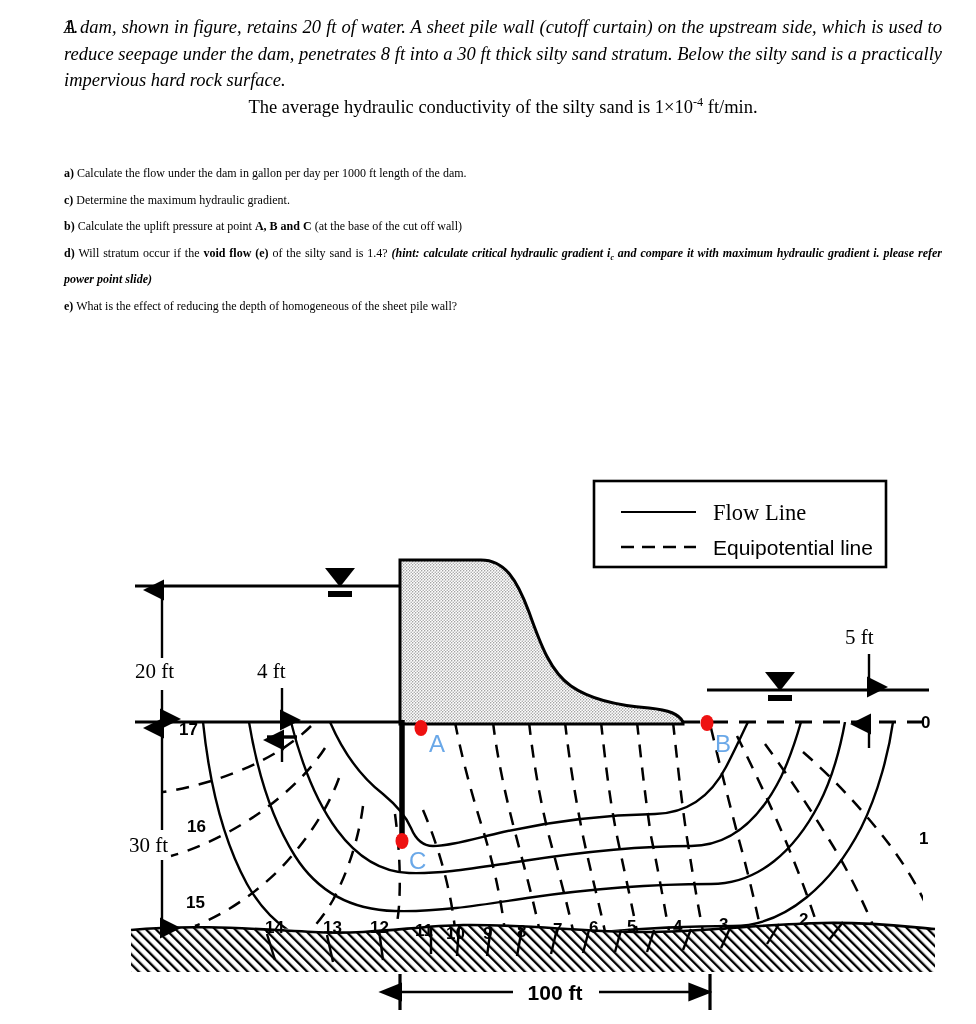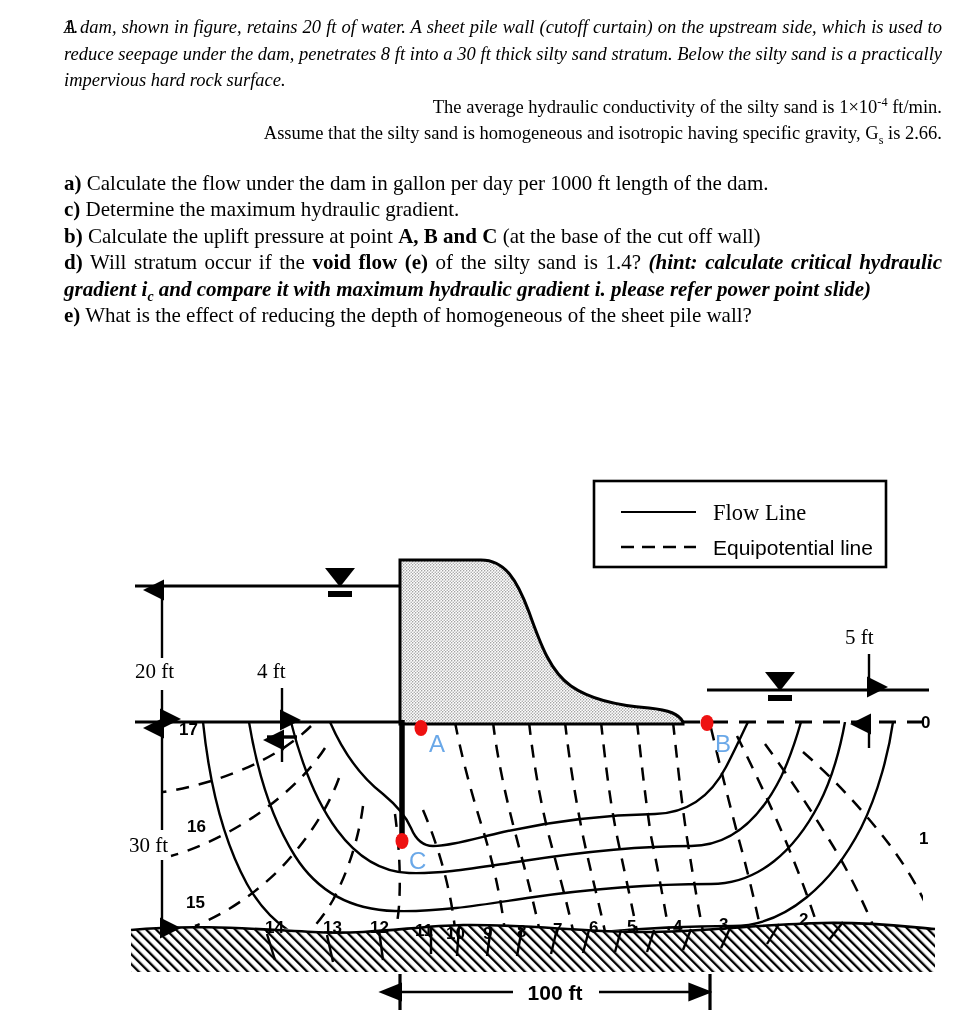--- a/index.html
+++ b/index.html
@@ -48,26 +48,26 @@
   }
   .q-body p {
     margin: 0;
   }
   .intro-para {
     text-align: justify;
     text-justify: inter-word;
     font-style: italic;
   }
   .intro-last {
-    text-align: right;
+    text-align: center;
   }
 
   .parts {
-    margin-top: 23px;
-    font-size: 21px;
+    margin-top: 40px;
+    font-size: 12px;
     line-height: 26.5px;
   }
   .part {
     margin: 0;
     text-align: justify;
   }
   .part-d {
     text-align: justify;
   }
   b { font-weight: bold; }
@@ -105,21 +105,20 @@
 </style>
 </head>
 <body>
 
 <div id="problem-block">
   <div class="q-row">
     <div class="q-number">1.</div>
     <div class="q-body">
       <p class="intro-para">A dam, shown in figure, retains 20 ft of water. A sheet pile wall (cutoff curtain) on the upstream side, which is used to reduce seepage under the dam, penetrates 8 ft into a 30 ft thick silty sand stratum. Below the silty sand is a practically impervious hard rock surface.</p>
       <p class="intro-last"><span>The average hydraulic conductivity of the silty sand is 1×10</span><sup>-4</sup><span> ft/min.</span></p>
-      <p class="intro-last"><span>Assume that the silty sand is homogeneous and isotropic having specific gravity, G</span><sub>s</sub><span> is 2.66.</span></p>
 
       <div class="parts">
         <p class="part"><b>a)</b> <span>Calculate the flow under the dam in gallon per day per 1000 ft length of the dam.</span></p>
         <p class="part"><b>c)</b> <span>Determine the maximum hydraulic gradient.</span></p>
         <p class="part"><b>b)</b> <span>Calculate the uplift pressure at point </span><b>A, B and C</b><span> (at the base of the cut off wall)</span></p>
         <p class="part part-d"><b>d)</b> <span>Will stratum occur if the </span><b>void flow</b><span> </span><b>(e)</b><span> of the silty sand is 1.4? </span><i>(hint: calculate critical hydraulic gradient i</i><i><sub>c</sub></i><i> and compare it with maximum hydraulic gradient i. please refer power point slide)</i></p>
         <p class="part"><b>e)</b> <span>What is the effect of reducing the depth of homogeneous of the sheet pile wall?</span></p>
       </div>
     </div>
   </div>

